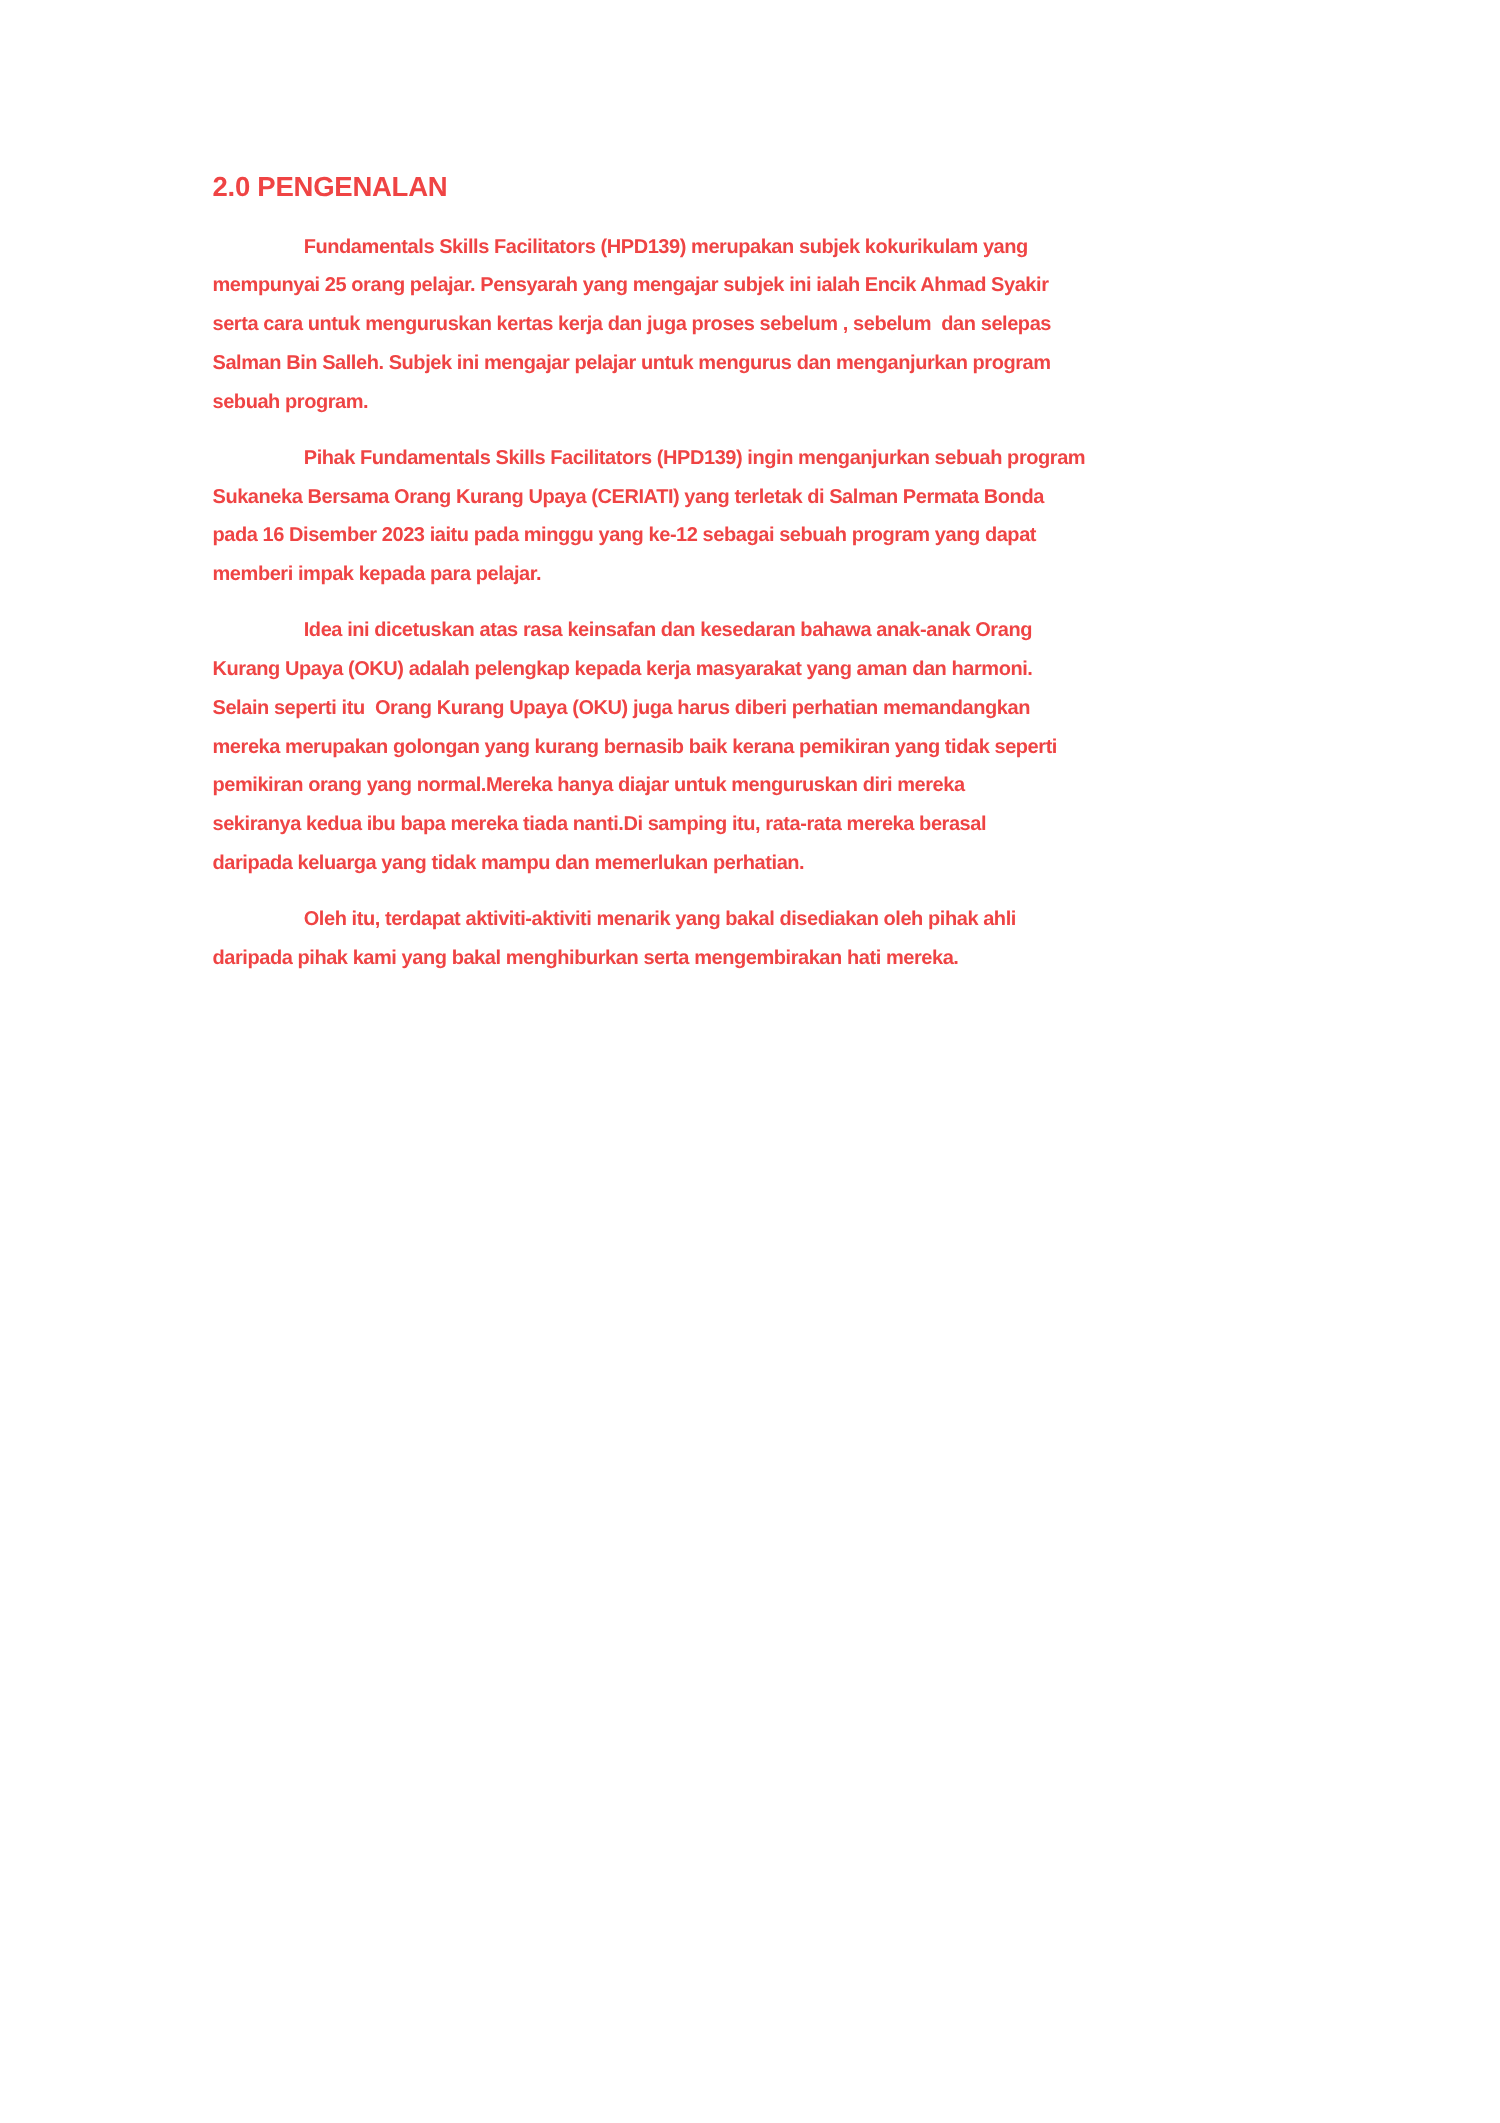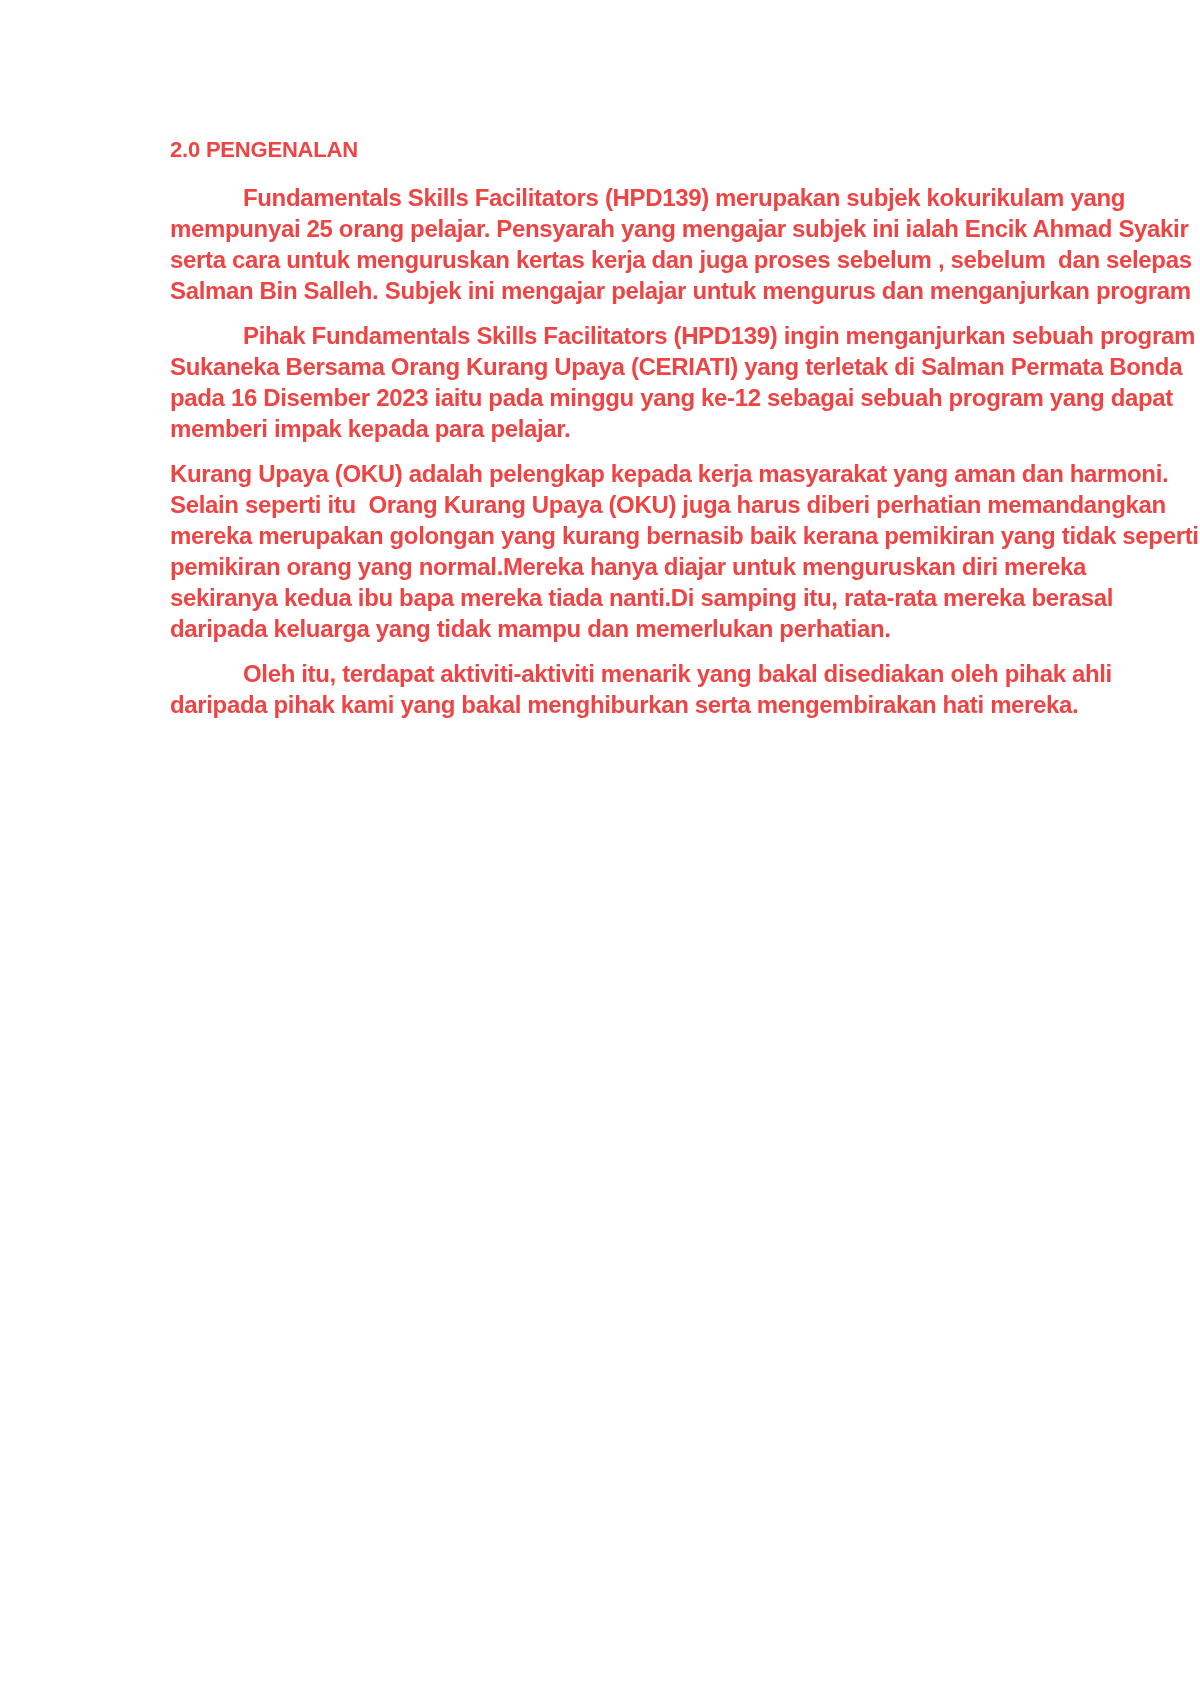--- a/index.html
+++ b/index.html
@@ -24,21 +24,21 @@
     top: 134px;
     width: 910px;
   }
   .heading {
     font-size: 22px;
     line-height: 31px;
     margin: 0 0 17px 0;
     letter-spacing: -0.2px;
   }
   .para {
-    font-size: 24px;
+    font-size: 16px;
     line-height: 31px;
     letter-spacing: -0.35px;
     margin: 0 0 14px 0;
   }
   .line {
     white-space: pre;
   }
   .line.indent {
     padding-left: 73px;
   }
@@ -49,30 +49,32 @@
 <div class="page">
   <div class="content">
 
     <h1 class="heading">2.0 PENGENALAN</h1>
 
     <div class="para">
       <div class="line indent">Fundamentals Skills Facilitators (HPD139) merupakan subjek kokurikulam yang</div>
       <div class="line">mempunyai 25 orang pelajar. Pensyarah yang mengajar subjek ini ialah Encik Ahmad Syakir</div>
       <div class="line">serta cara untuk menguruskan kertas kerja dan juga proses sebelum , sebelum  dan selepas</div>
       <div class="line">Salman Bin Salleh. Subjek ini mengajar pelajar untuk mengurus dan menganjurkan program</div>
+      <div class="line">sebuah program.</div>
     </div>
 
     <div class="para">
       <div class="line indent">Pihak Fundamentals Skills Facilitators (HPD139) ingin menganjurkan sebuah program</div>
       <div class="line">Sukaneka Bersama Orang Kurang Upaya (CERIATI) yang terletak di Salman Permata Bonda</div>
       <div class="line">pada 16 Disember 2023 iaitu pada minggu yang ke-12 sebagai sebuah program yang dapat</div>
       <div class="line">memberi impak kepada para pelajar.</div>
     </div>
 
     <div class="para">
+      <div class="line indent">Idea ini dicetuskan atas rasa keinsafan dan kesedaran bahawa anak-anak Orang</div>
       <div class="line">Kurang Upaya (OKU) adalah pelengkap kepada kerja masyarakat yang aman dan harmoni.</div>
       <div class="line">Selain seperti itu  Orang Kurang Upaya (OKU) juga harus diberi perhatian memandangkan</div>
       <div class="line">mereka merupakan golongan yang kurang bernasib baik kerana pemikiran yang tidak seperti</div>
       <div class="line">pemikiran orang yang normal.Mereka hanya diajar untuk menguruskan diri mereka</div>
       <div class="line">sekiranya kedua ibu bapa mereka tiada nanti.Di samping itu, rata-rata mereka berasal</div>
       <div class="line">daripada keluarga yang tidak mampu dan memerlukan perhatian.</div>
     </div>
 
     <div class="para">
       <div class="line indent">Oleh itu, terdapat aktiviti-aktiviti menarik yang bakal disediakan oleh pihak ahli</div>

